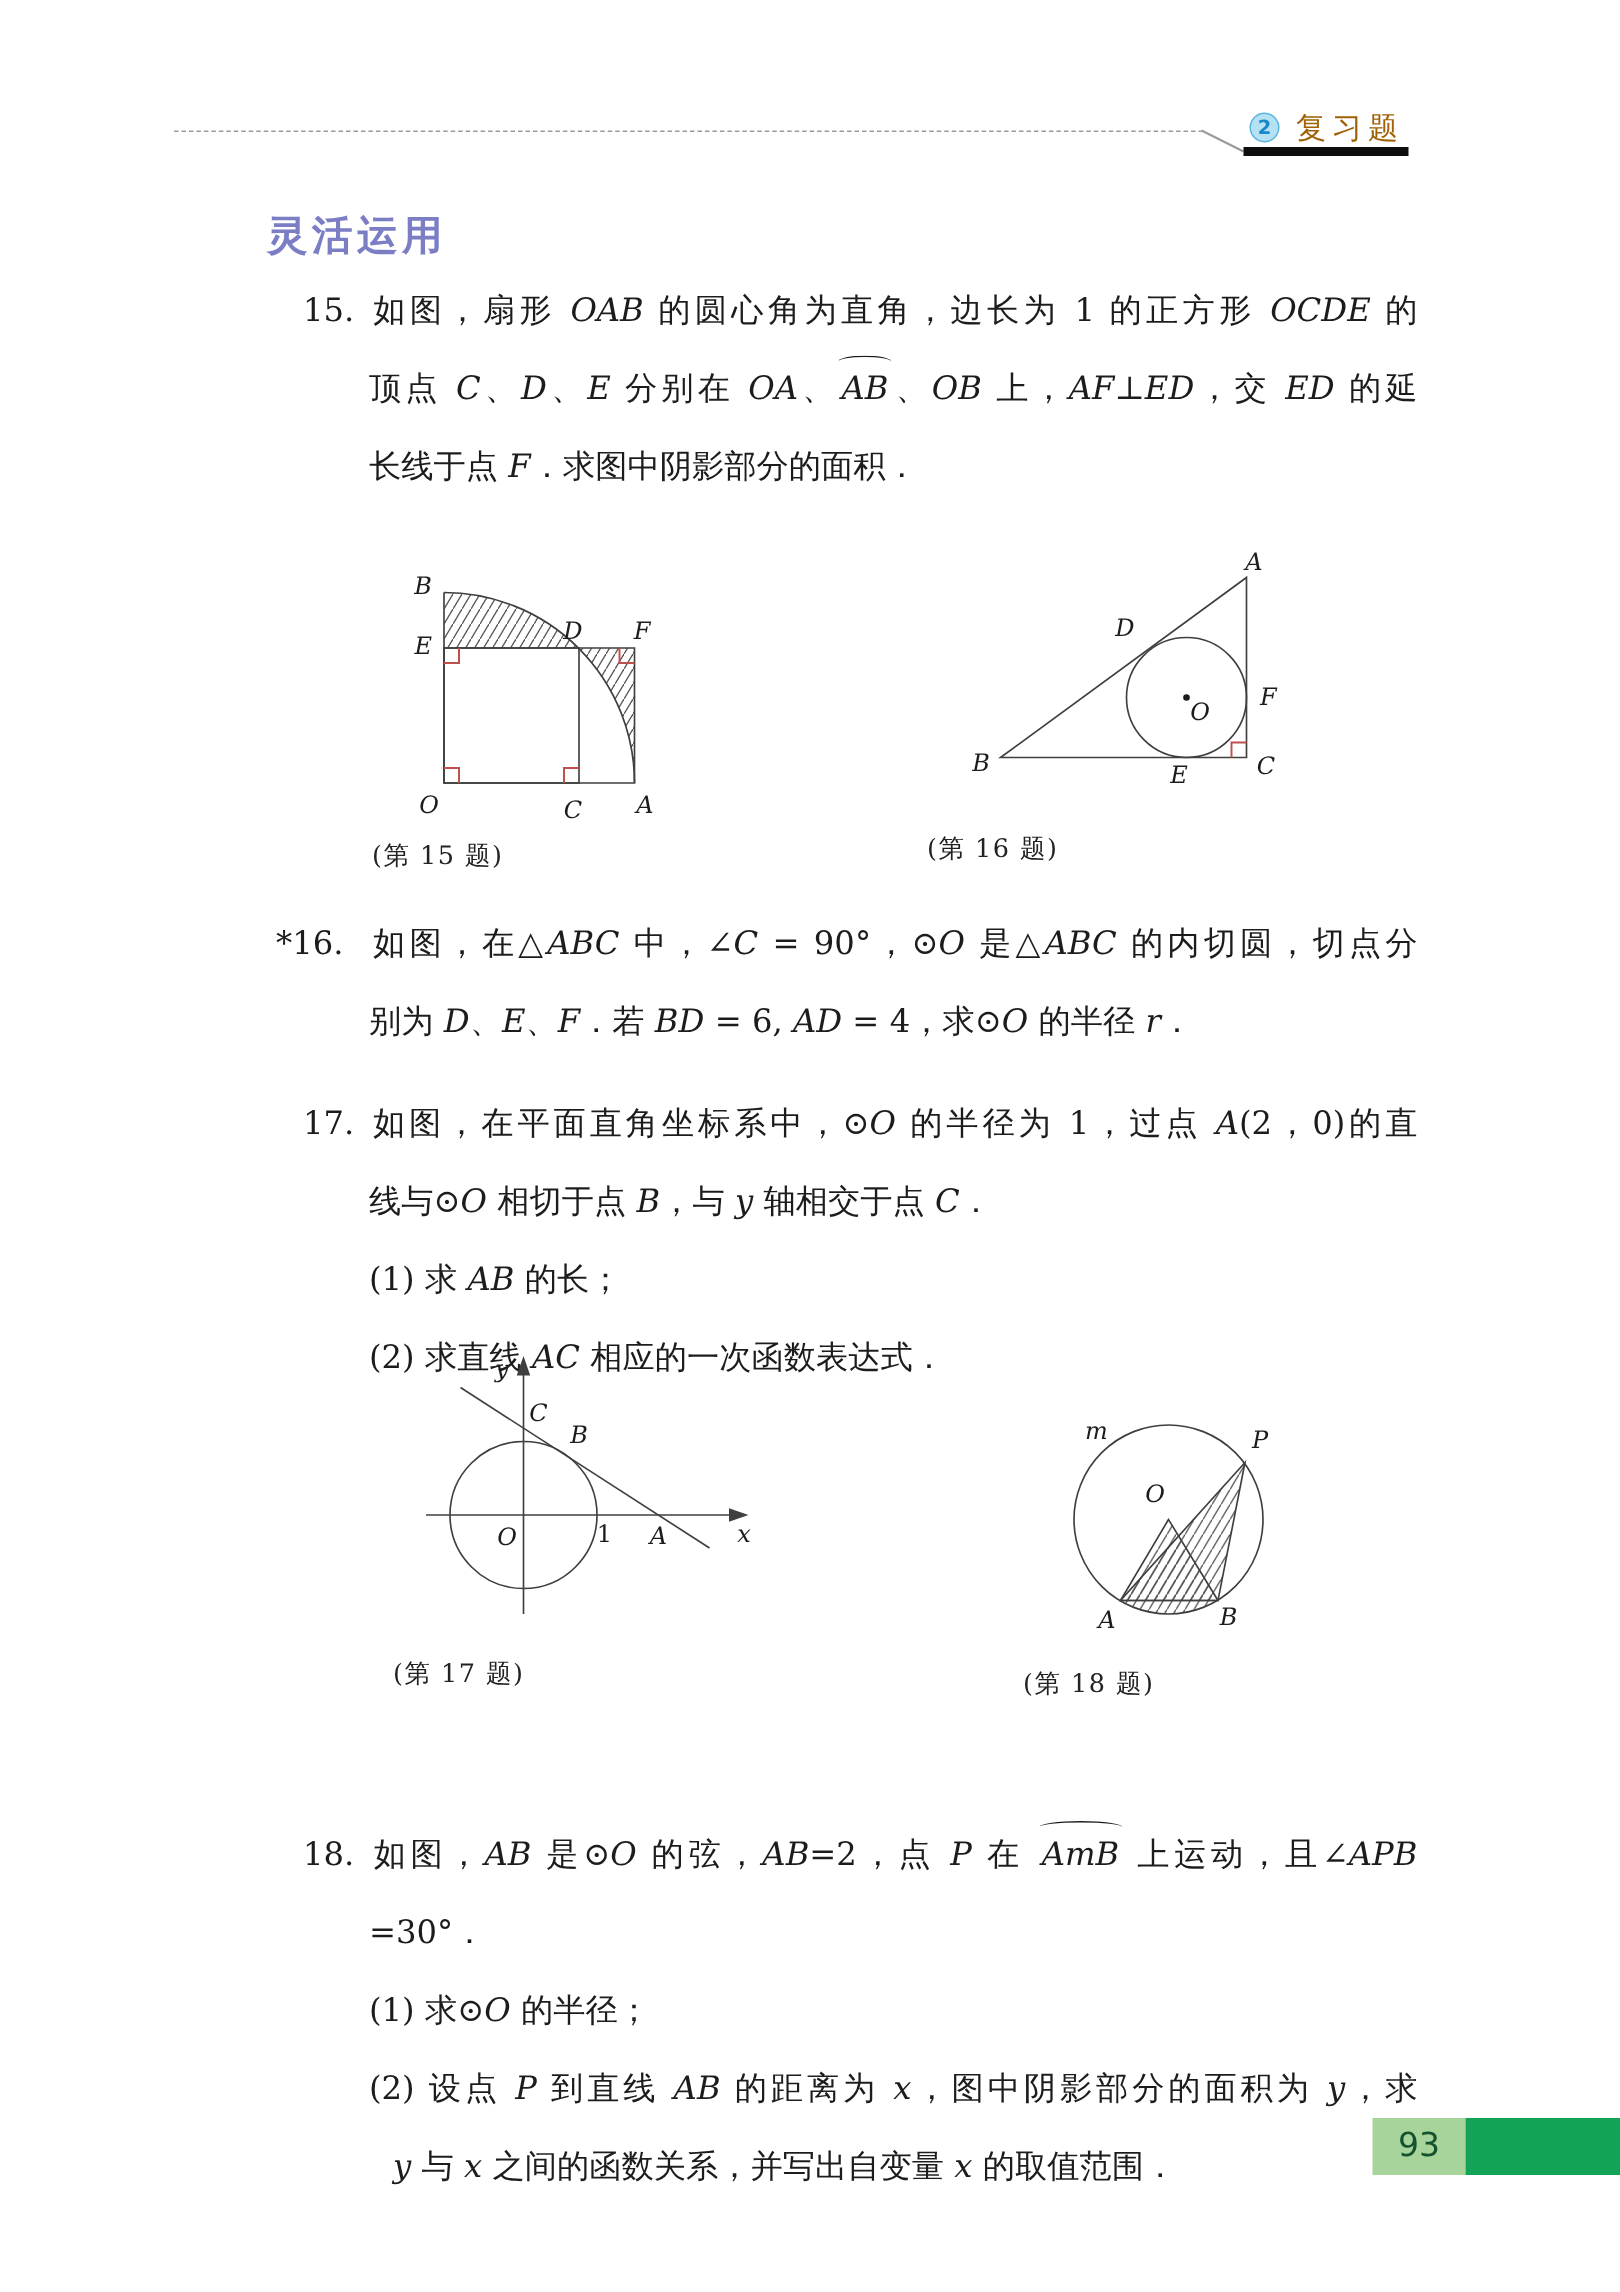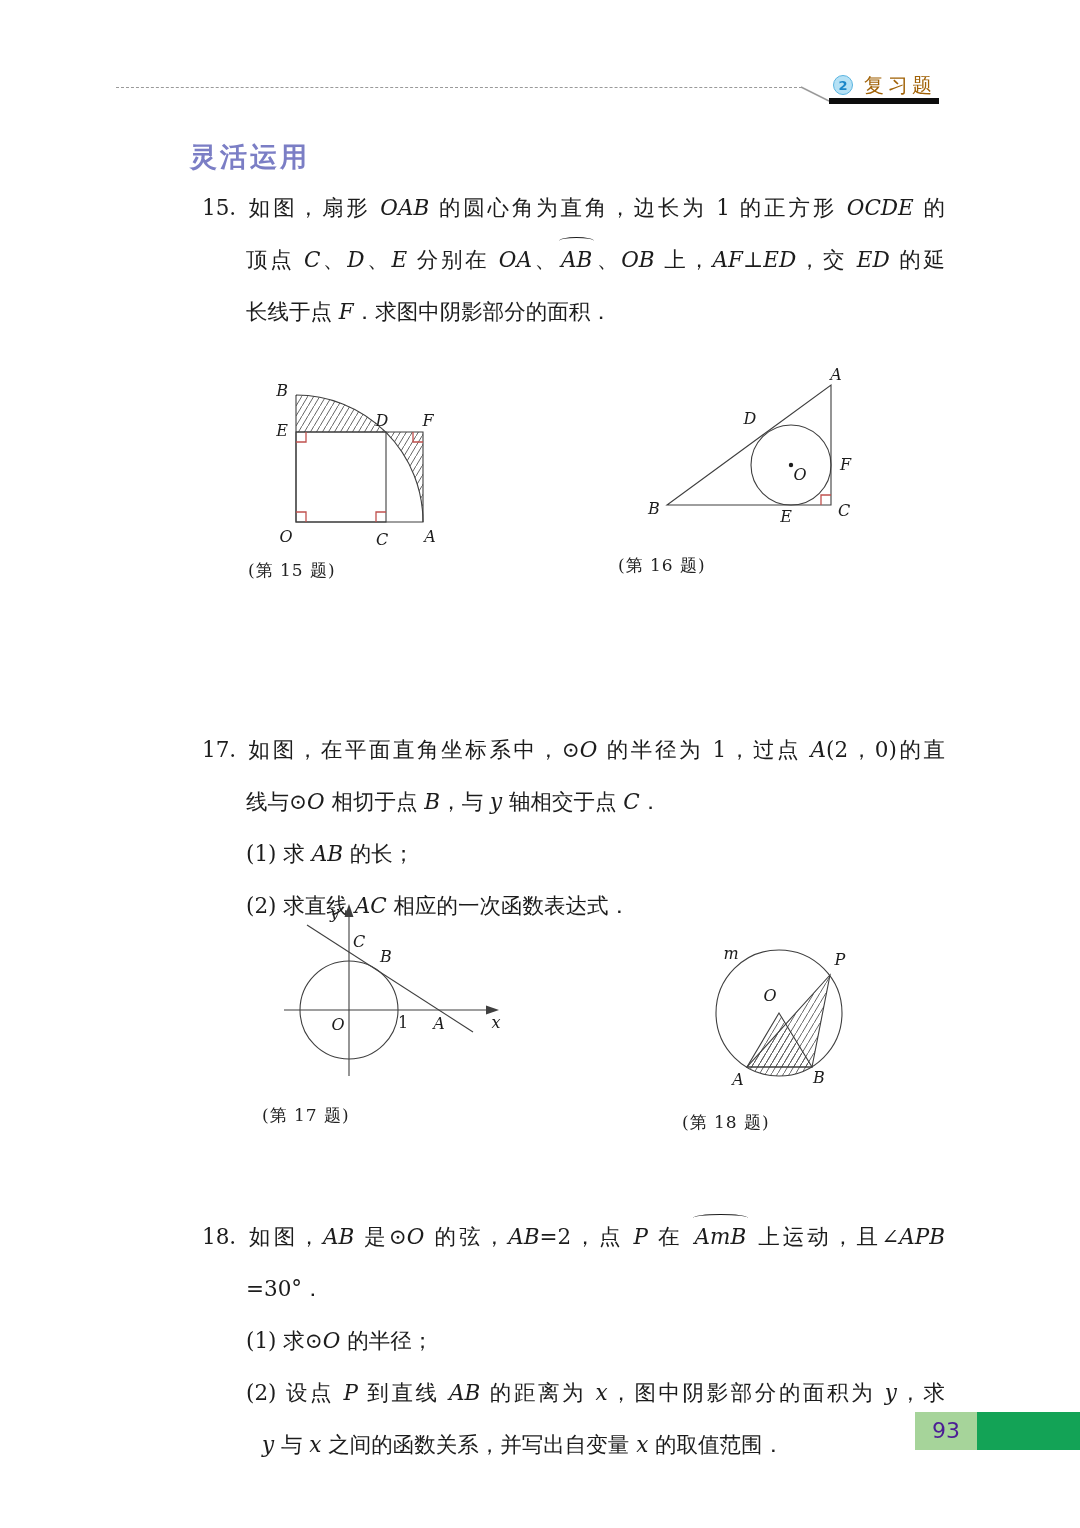--- a/index.html
+++ b/index.html
@@ -12,21 +12,21 @@
   .hdr-diag{position:absolute;left:800px;top:84px;}
   .hdr-badge{position:absolute;left:833px;top:75px;width:20px;height:20px;border-radius:50%;
              background:var(--badge_fill,#b5e1f5);border:1.5px solid #5ab4e0;
              color:var(--badge_text,#1b86c8);font:bold 13px/20px "DejaVu Sans",sans-serif;
              text-align:center;box-sizing:border-box;}
   .hdr-title{position:absolute;left:864px;top:72px;font-family:"DejaVu Sans",sans-serif;
              font-size:20px;color:#a16207;letter-spacing:4px;}
   .hdr-bar{position:absolute;left:829px;top:98px;width:110px;height:6px;background:#0d0d0d;}
 
   
-  .sec-title{position:absolute;left:190px;top:139px;font-family:"DejaVu Sans",sans-serif;
+  .sec-title{position:absolute;left:178px;top:139px;font-family:"DejaVu Sans",sans-serif;
              font-weight:bold;font-size:27px;color:var(--section_title,#7b7ec5);letter-spacing:3px;}
 
   
   .problem{position:absolute;font-size:21.5px;}
   .line{height:52px;line-height:52px;white-space:nowrap;}
   .line.fill{white-space:normal;text-align:justify;text-align-last:justify;}
   .pnum{display:inline-block;}
   i{font-family:"DejaVu Serif",serif;font-style:italic;}
   .arc{position:relative;display:inline-block;padding:0 2px;}
   .arc::before{content:"";position:absolute;left:0;right:0;top:3px;height:7px;
@@ -36,21 +36,21 @@
   .fig{position:absolute;}
   .fig svg{display:block;}
   .fig-caption{text-align:left;font-size:17px;color:#222;letter-spacing:1px;}
   .flabel{font:italic 16px "DejaVu Serif",serif;fill:#1c1c1c;}
   .fnum{font:16px "DejaVu Serif",serif;fill:#1c1c1c;}
   .stroke{fill:none;stroke:#3f3f3f;stroke-width:1.1;}
   .redmark{fill:none;stroke:var(--marker_red,#c0504d);stroke-width:1.3;}
 
   
   .pg-light{position:absolute;left:915px;top:1412px;width:62px;height:38px;
-            background:var(--green_light,#a6d49a);color:#4c1d95;
+            background:var(--green_light,#a6d49a);color:#14532d;
             font:22px/38px "DejaVu Sans",sans-serif;text-align:center;}
   .pg-dark{position:absolute;left:977px;top:1412px;width:103px;height:38px;
            background:var(--green_dark,#13a356);}
 </style>
 </head>
 <body>
 
 <div class="page">
 
   <div class="hdr-dash"></div>
@@ -106,20 +106,24 @@
       <text class="flabel" x="36" y="148" text-anchor="middle">B</text>
       <text class="flabel" x="226" y="150" text-anchor="middle">C</text>
       <text class="flabel" x="132" y="58" text-anchor="middle">D</text>
       <text class="flabel" x="168" y="156" text-anchor="middle">E</text>
       <text class="flabel" x="222" y="104" text-anchor="start">F</text>
       <text class="flabel" x="182" y="114" text-anchor="middle">O</text>
     </svg>
     <div class="fig-caption" style="margin-top:10px;padding-right:22px;">(第 16 题)</div>
   </div>
 
+  <div class="problem" style="left:184px;top:604px;width:761px;">
+    <div class="line fill"><span class="pnum" style="width:62px;">*16.</span><span>如图，在△<i>ABC</i> 中，∠<i>C</i> = 90°，⊙<i>O</i> 是△<i>ABC</i> 的内切圆，切点分</span></div>
+    <div class="line" style="padding-left:62px;">别为 <i>D</i>、<i>E</i>、<i>F</i>．若 <i>BD</i> = 6, <i>AD</i> = 4，求⊙<i>O</i> 的半径 <i>r</i>．</div>
+  </div>
 
   <div class="problem" style="left:202px;top:724px;width:743px;">
     <div class="line fill"><span class="pnum" style="width:44px;">17.</span><span>如图，在平面直角坐标系中，⊙<i>O</i> 的半径为 1，过点 <i>A</i>(2，0)的直</span></div>
     <div class="line" style="padding-left:44px;">线与⊙<i>O</i> 相切于点 <i>B</i>，与 <i>y</i> 轴相交于点 <i>C</i>．</div>
     <div class="line" style="padding-left:44px;">(1) 求 <i>AB</i> 的长；</div>
     <div class="line" style="padding-left:44px;">(2) 求直线 <i>AC</i> 相应的一次函数表达式．</div>
   </div>
 
   <div class="fig" style="left:262px;top:898px;width:260px;">
     <svg width="260" height="200" viewBox="0 0 260 200">

